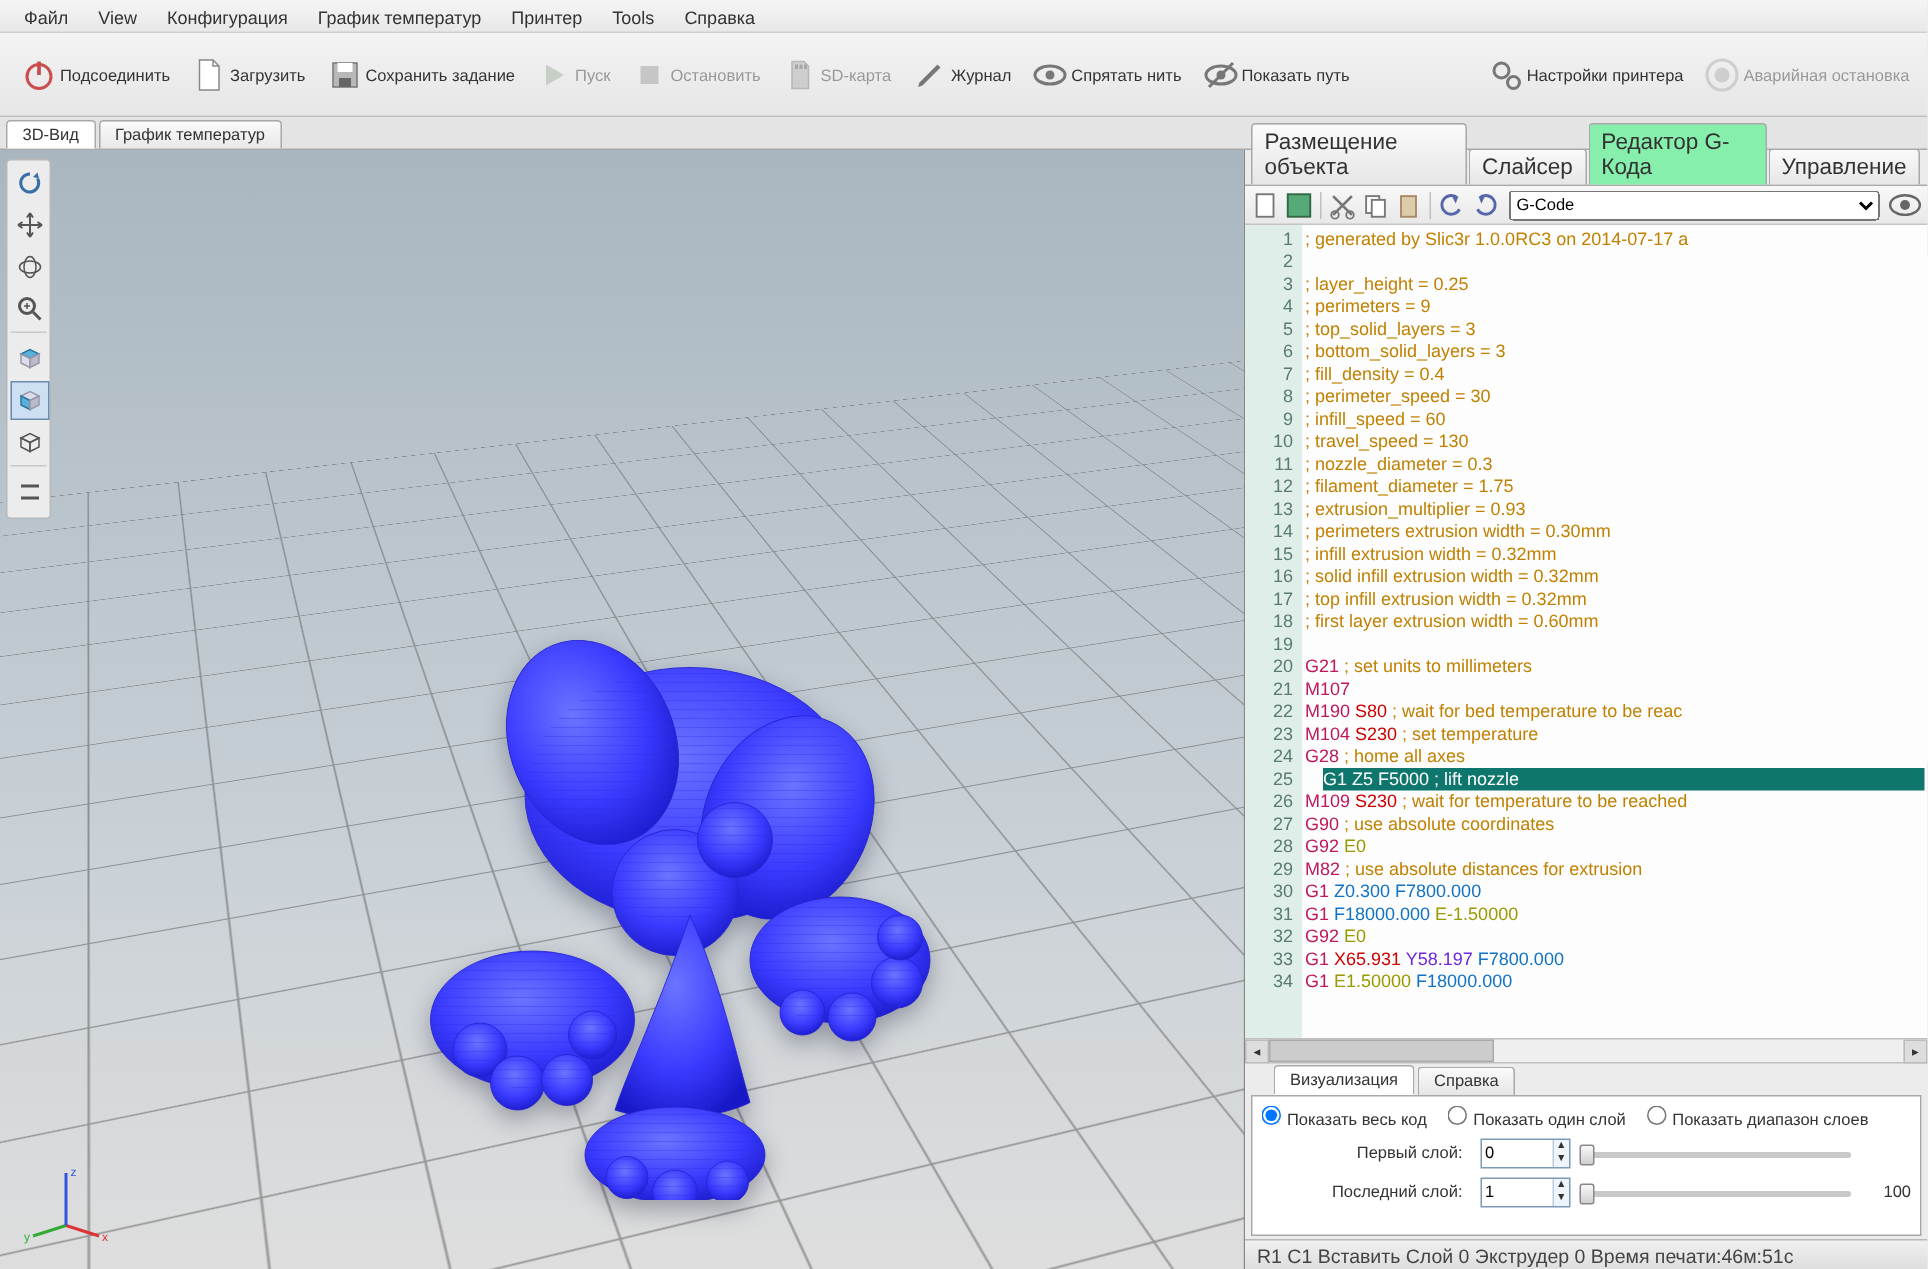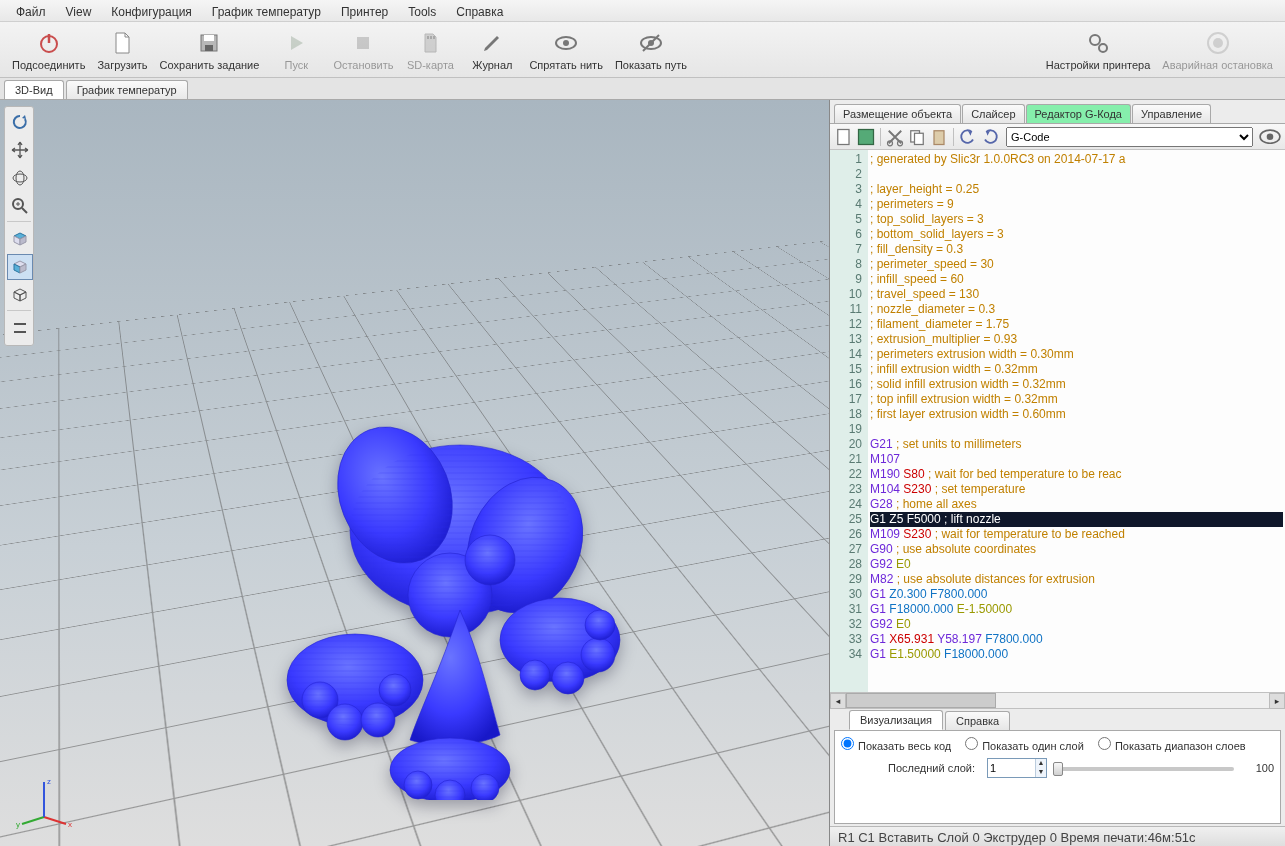--- a/index.html
+++ b/index.html
@@ -4,21 +4,21 @@
 <style>
 * { box-sizing: border-box; margin: 0; padding: 0; font-family: Tahoma, Arial, sans-serif; }
 body { width: 1285px; height: 846px; background: #ececec; font-size: 12px; color: #333; overflow: hidden; }
 
 
 .menubar { height: 22px; background: linear-gradient(#f5f5f5,#e8e8e8); display: flex; align-items: flex-end; padding: 0 6px; border-bottom: 1px solid #cfcfcf; }
 .menubar .item { padding: 2px 10px; cursor: default; }
 
 
 .toolbar { height: 56px; background: linear-gradient(#f3f3f3,#e6e6e6); display: flex; align-items: center; padding: 2px 6px; border-bottom: 1px solid #c0c0c0; }
-.tool { display: flex; flex-direction: column; align-items: center; min-width: 62px; padding: 2px 6px; cursor: default; }
+.tool { display: flex; flex-direction: row; align-items: center; min-width: 62px; padding: 2px 6px; cursor: default; }
 .tool.disabled { opacity: .45; }
 .tool .ico { width: 28px; height: 28px; display: flex; align-items: center; justify-content: center; color: #777; }
 .tool .ico svg { width: 24px; height: 24px; }
 .tool .lbl { font-size: 11px; margin-top: 2px; white-space: nowrap; }
 .tool-spacer { flex: 1; }
 
 
 .view-tabs { height: 22px; background: #e4e4e4; display: flex; align-items: flex-end; padding: 0 4px; border-bottom: 1px solid #a9a9a9; }
 .view-tabs .tab { padding: 3px 10px; background: linear-gradient(#fafafa,#e8e8e8); border: 1px solid #a9a9a9; border-bottom: none; margin-right: 2px; font-size: 11px; border-radius: 3px 3px 0 0; }
 .view-tabs .tab.active { background: #fff; }
@@ -38,41 +38,41 @@
 .axes { position: absolute; left: 14px; bottom: 14px; width: 60px; height: 60px; }
 
 
 .side-tools { position: absolute; left: 4px; top: 6px; width: 30px; background: #ececec; border: 1px solid #b8b8b8; border-radius: 3px; padding: 2px; }
 .side-tools .sbtn { width: 26px; height: 26px; display: flex; align-items: center; justify-content: center; margin-bottom: 2px; border: 1px solid transparent; }
 .side-tools .sbtn.active { background: #cde0f3; border-color: #6a8ab0; }
 .side-tools hr { border: none; border-top: 1px solid #c8c8c8; margin: 2px 0 4px; }
 
 
 .right-tabs { height: 22px; display: flex; align-items: flex-end; padding: 0 4px; margin-top: 2px; border-bottom: 1px solid #a9a9a9; }
-.right-tabs .tab { padding: 3px 8px; background: linear-gradient(#fafafa,#e6e6e6); border: 1px solid #a9a9a9; border-bottom: none; margin-right: 1px; font-size: 11px; border-radius: 3px 3px 0 0; }
+.right-tabs .tab { padding: 3px 8px; background: linear-gradient(#fafafa,#e6e6e6); border: 1px solid #a9a9a9; border-bottom: none; margin-right: 1px; font-size: 15px; border-radius: 3px 3px 0 0; }
 .right-tabs .tab.active { background: #86efac; }
 
 
 .ed-toolbar { height: 26px; background: linear-gradient(#f8f8f8,#e8e8e8); border-bottom: 1px solid #c4c4c4; display: flex; align-items: center; padding: 0 4px; gap: 2px; justify-content: center; }
 .ed-toolbar .ebtn { width: 20px; height: 20px; display: flex; align-items: center; justify-content: center; color: #555; }
 .ed-toolbar .sep { width: 1px; height: 18px; background: #c0c0c0; margin: 0 2px; }
 .ed-toolbar select { flex: 1; height: 20px; font-size: 11px; margin: 0 4px; }
 .ed-toolbar .eye { width: 22px; height: 20px; display: flex; align-items: center; justify-content: center; color: #555; }
 
 
 .editor { flex: 1; background: #fdfdfd; overflow: auto; font-family: "Courier New", monospace; font-size: 12px; position: relative; }
 .editor-inner { display: flex; min-height: 100%; }
 .gutter { background: #dfeee9; color: #5a7b73; text-align: right; padding: 2px 6px 2px 3px; min-width: 38px; }
 .gutter .gl { height: 15px; line-height: 15px; }
 .code { flex: 1; padding: 2px 2px; }
 .code .cl { height: 15px; line-height: 15px; white-space: pre; }
-.code .cl.hl { background: #0f172a; color: #fff; }
+.code .cl.hl { background: #0f766e; color: #fff; margin-left: 12px; }
 .code .cl.hl .c-cmt, .code .cl.hl .c-cmd, .code .cl.hl .c-x, .code .cl.hl .c-y, .code .cl.hl .c-s, .code .cl.hl .c-z, .code .cl.hl .c-f, .code .cl.hl .c-e { color: #fff; }
 .c-cmt { color: #c08000; }
-.c-cmd { color: #6d28d9; }
+.c-cmd { color: #be185d; }
 .c-s { color: #cc0000; }
 .c-x { color: #cc0000; }
 .c-y { color: #6d28d9; }
 .c-z { color: #1073c4; }
 .c-f { color: #1073c4; }
 .c-e { color: #999900; }
 .sb-h { height: 16px; background: #efefef; border-top: 1px solid #c0c0c0; position: relative; display: flex; }
 .sb-h .arrow { width: 16px; height: 16px; background: #ddd; border: 1px solid #bbb; display: flex; align-items: center; justify-content: center; font-size: 9px; }
 .sb-h .track { flex: 1; position: relative; }
 .sb-h .thumb { position: absolute; left: 0; width: 150px; top: 0; bottom: 0; background: #ccc; border: 1px solid #aaa; }
@@ -433,21 +433,21 @@
             <div class="gl">33</div>
             <div class="gl">34</div>
           </div>
         <div class="code" id="code">
             <div class="cl"><span class="c-cmt">; generated by Slic3r 1.0.0RC3 on 2014-07-17 a</span></div>
             <div class="cl"></div>
             <div class="cl"><span class="c-cmt">; layer_height = 0.25</span></div>
             <div class="cl"><span class="c-cmt">; perimeters = 9</span></div>
             <div class="cl"><span class="c-cmt">; top_solid_layers = 3</span></div>
             <div class="cl"><span class="c-cmt">; bottom_solid_layers = 3</span></div>
-            <div class="cl"><span class="c-cmt">; fill_density = 0.3</span></div>
+            <div class="cl"><span class="c-cmt">; fill_density = 0.4</span></div>
             <div class="cl"><span class="c-cmt">; perimeter_speed = 30</span></div>
             <div class="cl"><span class="c-cmt">; infill_speed = 60</span></div>
             <div class="cl"><span class="c-cmt">; travel_speed = 130</span></div>
             <div class="cl"><span class="c-cmt">; nozzle_diameter = 0.3</span></div>
             <div class="cl"><span class="c-cmt">; filament_diameter = 1.75</span></div>
             <div class="cl"><span class="c-cmt">; extrusion_multiplier = 0.93</span></div>
             <div class="cl"><span class="c-cmt">; perimeters extrusion width = 0.30mm</span></div>
             <div class="cl"><span class="c-cmt">; infill extrusion width = 0.32mm</span></div>
             <div class="cl"><span class="c-cmt">; solid infill extrusion width = 0.32mm</span></div>
             <div class="cl"><span class="c-cmt">; top infill extrusion width = 0.32mm</span></div>
@@ -483,20 +483,35 @@
         <div class="tab active">Визуализация</div>
         <div class="tab">Справка</div>
       </div>
     <div class="viz-body">
       <div class="viz-row" id="vizradios">
           <label><input type="radio" name="viz" checked="" style="">Показать весь код</label>
           <label><input type="radio" name="viz" style="">Показать один слой</label>
           <label><input type="radio" name="viz" style="">Показать диапазон слоев</label>
         </div>
       <div class="layer-row">
+        <div class="lab">Первый слой:</div>
+        <div class="num">
+          <input value="0" style="">
+          <div class="spin">
+              <div>▲</div>
+              <div>▼</div>
+            </div>
+        </div>
+        <div class="slider">
+            <div class="track"></div>
+            <div class="thumb" style="left:0"></div>
+          </div>
+        <div class="end"></div>
+      </div>
+      <div class="layer-row">
         <div class="lab">Последний слой:</div>
         <div class="num">
           <input value="1" style="">
           <div class="spin">
               <div>▲</div>
               <div>▼</div>
             </div>
         </div>
         <div class="slider">
             <div class="track"></div>

